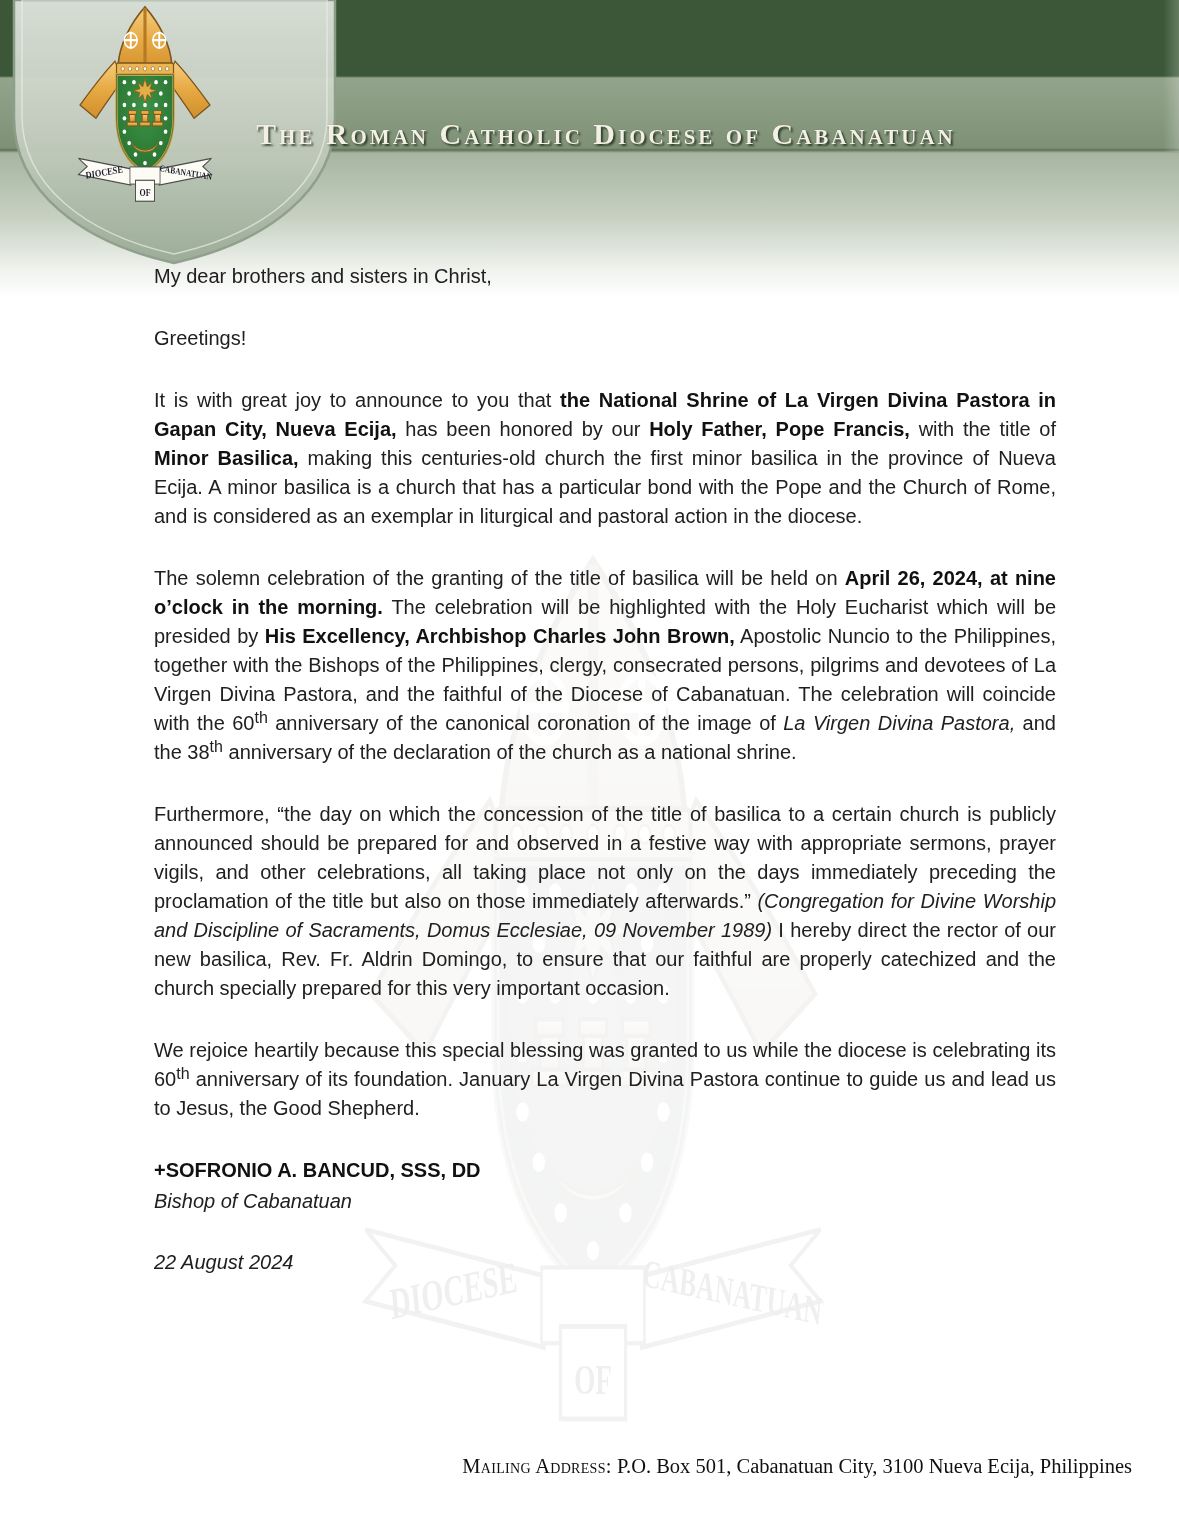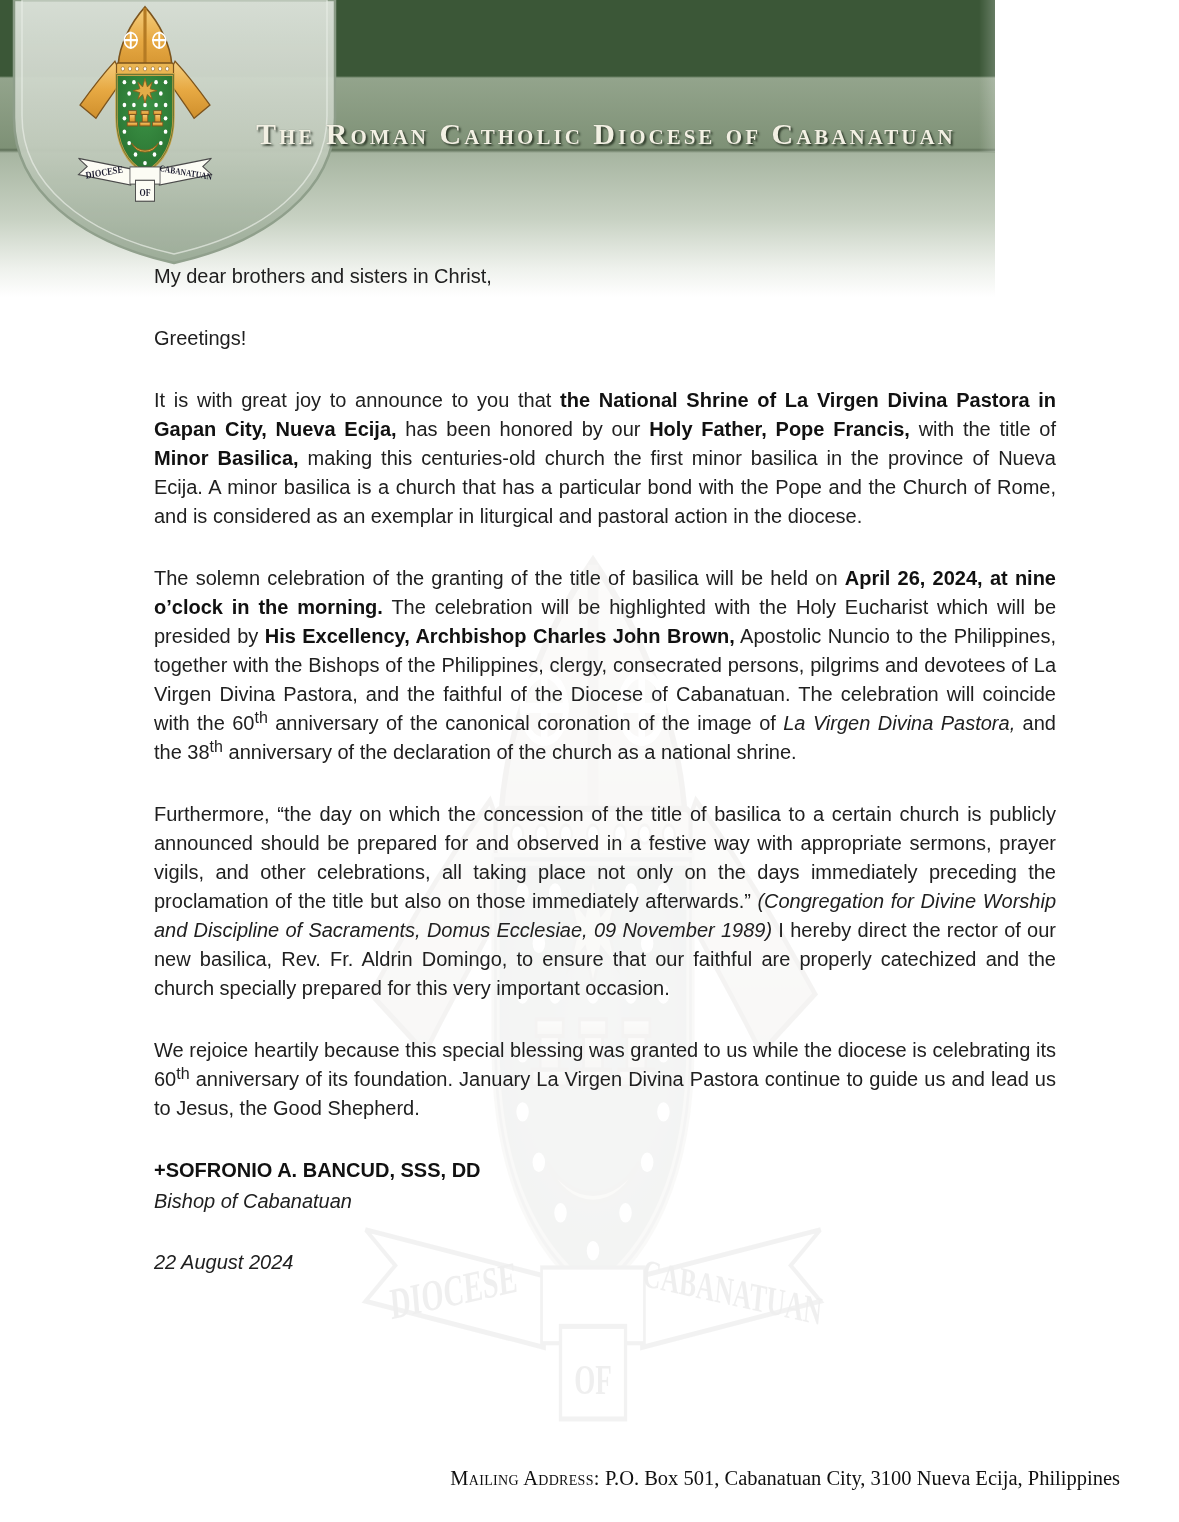--- a/index.html
+++ b/index.html
@@ -1,20 +1,20 @@
 <!DOCTYPE html>
 <html><head>
 <meta charset="utf-8">
 <style>
   html,body{margin:0;padding:0;background:#ffffff;}
   .page{position:relative;width:1179px;height:1522px;background:#fff;overflow:hidden;
         font-family:"Liberation Sans","DejaVu Sans",sans-serif;}
 
   
-  .letterhead{position:absolute;left:0;top:0;width:995px;height:300px;
+  .letterhead{position:absolute;left:0;top:0;width:1179px;height:300px;
     background:linear-gradient(180deg,
       #3b5737 0px,#3b5737 76px,
       #93a48c 78px,#7e9176 148px,
       #5e7058 150px,
       #a7b5a1 153px,#c7d1c2 218px,#eef1ec 268px,#ffffff 297px);}
   .letterhead-right-sheen{position:absolute;right:0;top:0;width:16px;height:152px;
     background:linear-gradient(90deg,rgba(255,255,255,0),rgba(255,255,255,.22));}
   .bg-shield{position:absolute;left:2px;top:0;}
   .coa{position:absolute;left:50px;top:4px;}
   .title{position:absolute;left:256px;top:78px;height:72px;display:flex;align-items:center;
@@ -37,21 +37,21 @@
   .seg-sc{font-variant:small-caps;letter-spacing:.3px;}
   .signature{}
   .sig-name{font-weight:bold;color:#111;margin:0 0 2px 0 !important;}
   .sig-role{font-style:italic;margin:0 0 32px 0 !important;}
   .sig-date{font-style:italic;margin:0 !important;}
 
   
   .footer{position:absolute;right:43px;top:1448px;text-align:right;
     font-family:"Liberation Serif","DejaVu Serif",serif;
     font-size:20.5px;line-height:28px;color:#101010;}
-  .footer p{margin:16px;}
+  .footer p{margin:4px;}
 </style>
 </head>
 <body>
 
 <svg width="0" height="0" style="position:absolute" aria-hidden="true">
   <defs>
     <linearGradient id="goldG" x1="0" y1="0" x2="0" y2="1">
       <stop offset="0" stop-color="#f5cf7f"></stop>
         <stop offset=".5" stop-color="#e7a943"></stop>
         <stop offset="1" stop-color="#cf8f2c"></stop>

